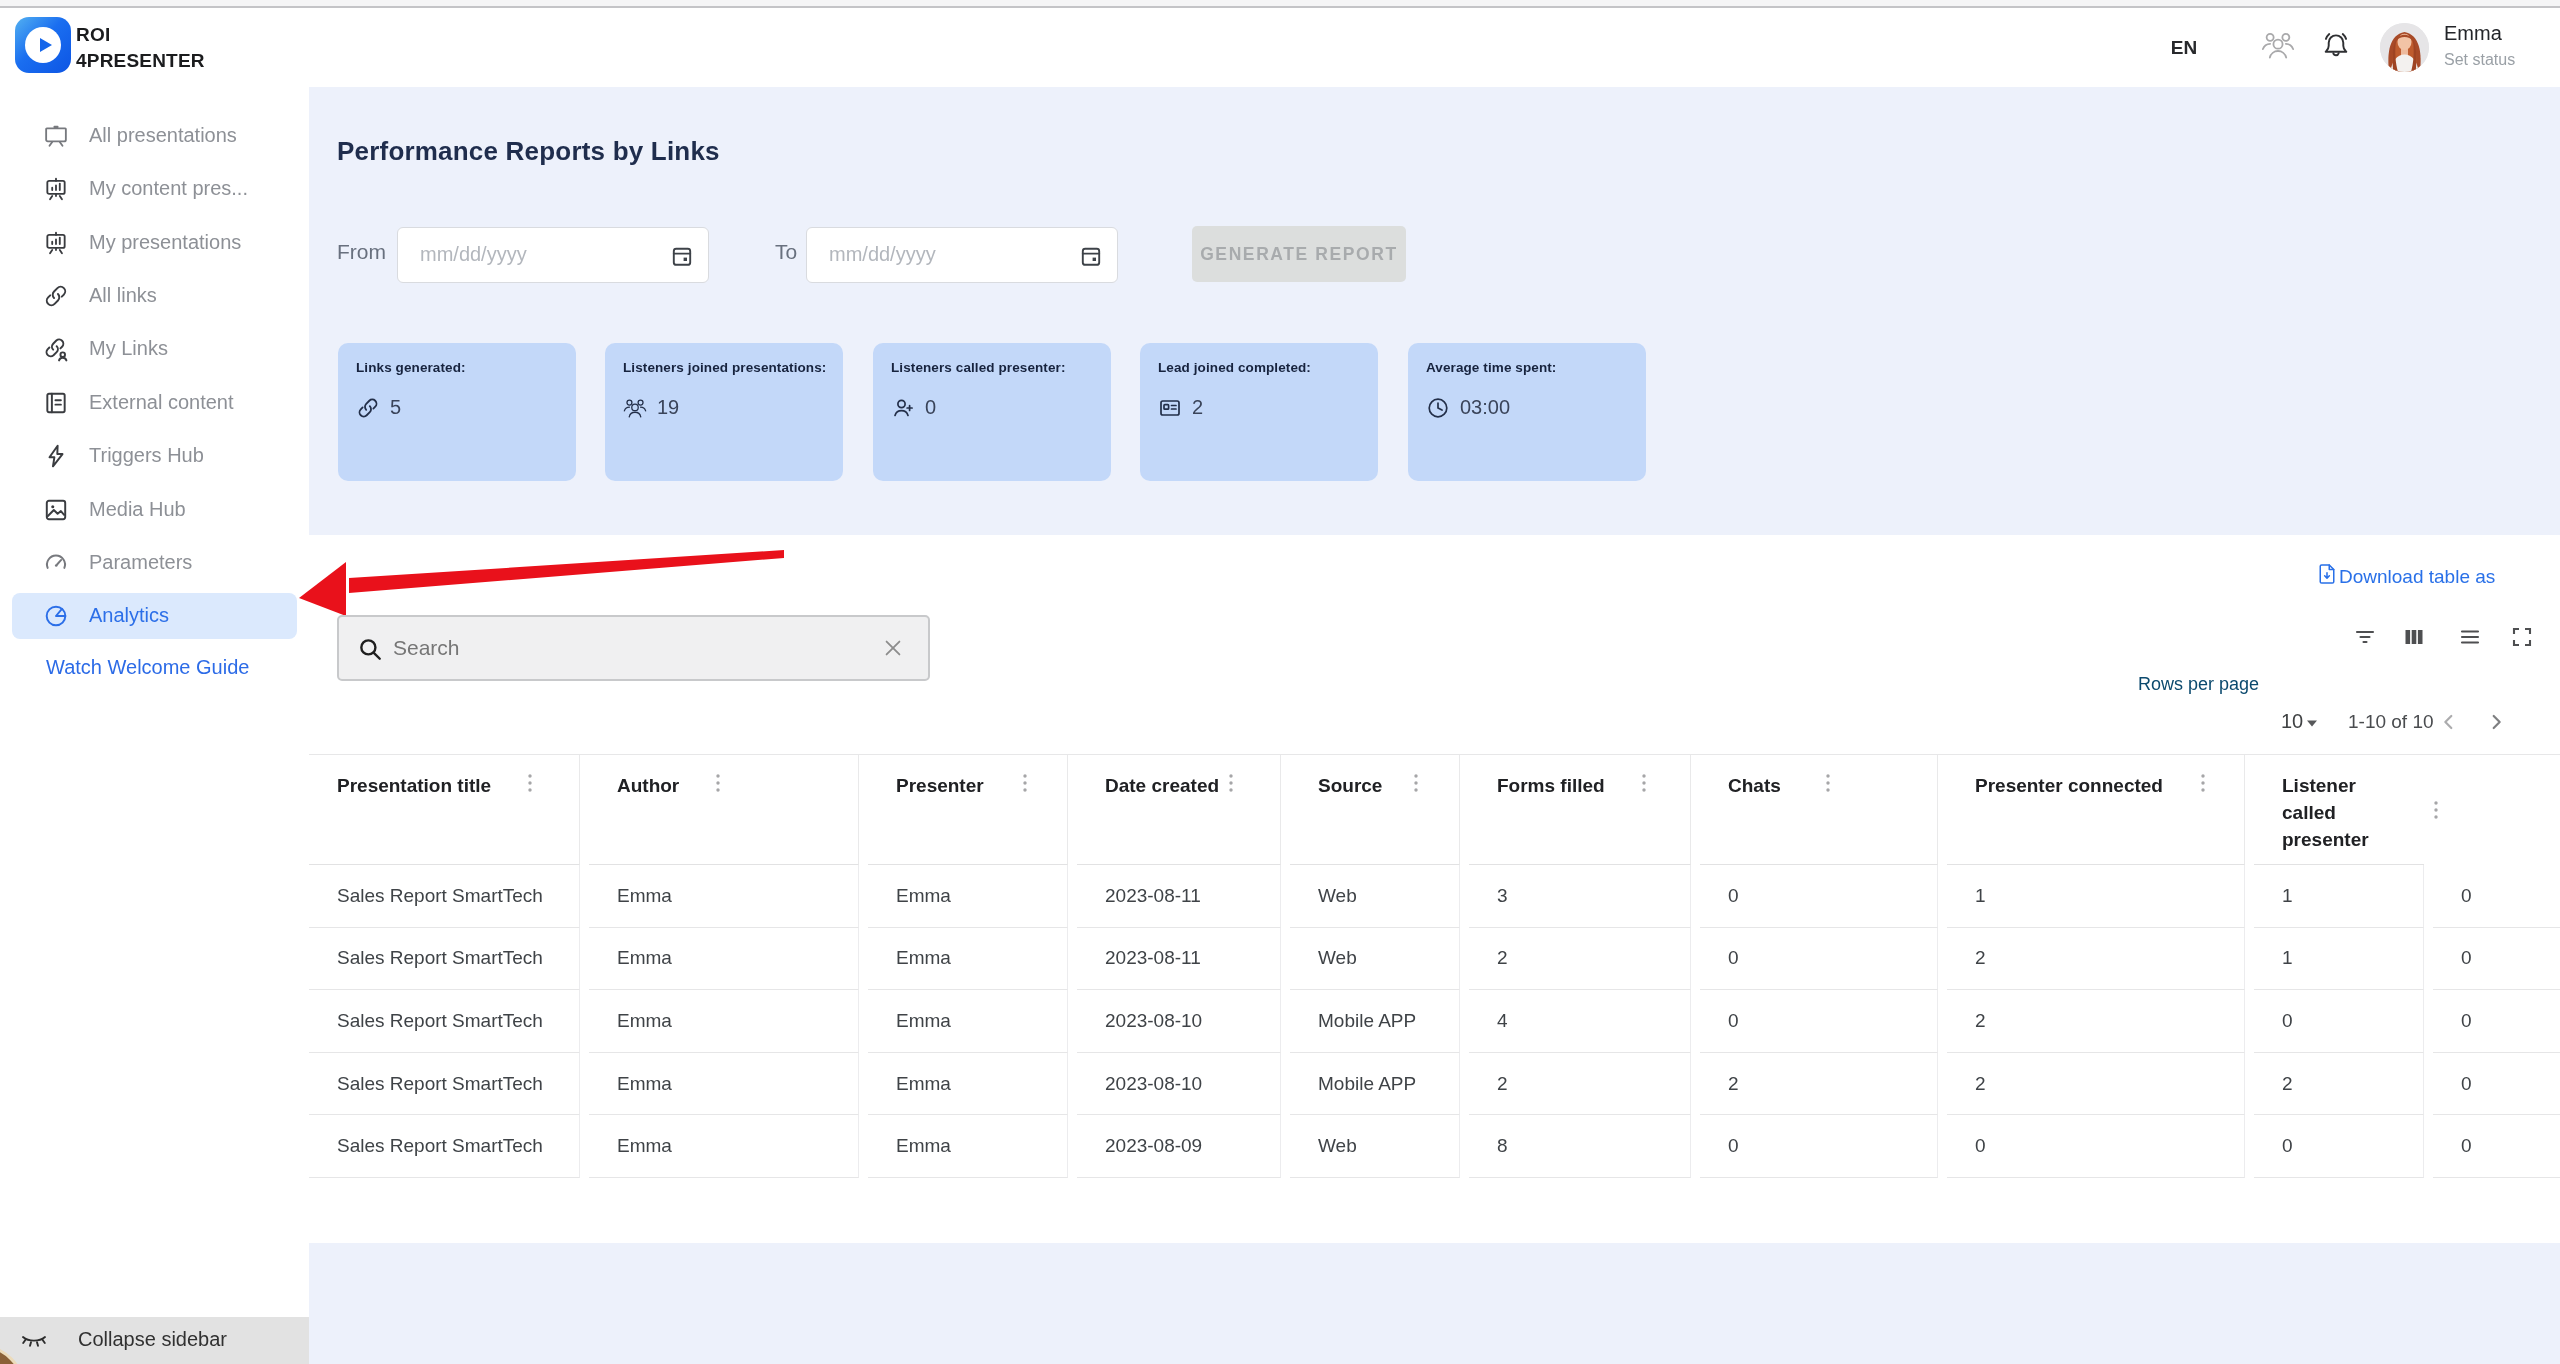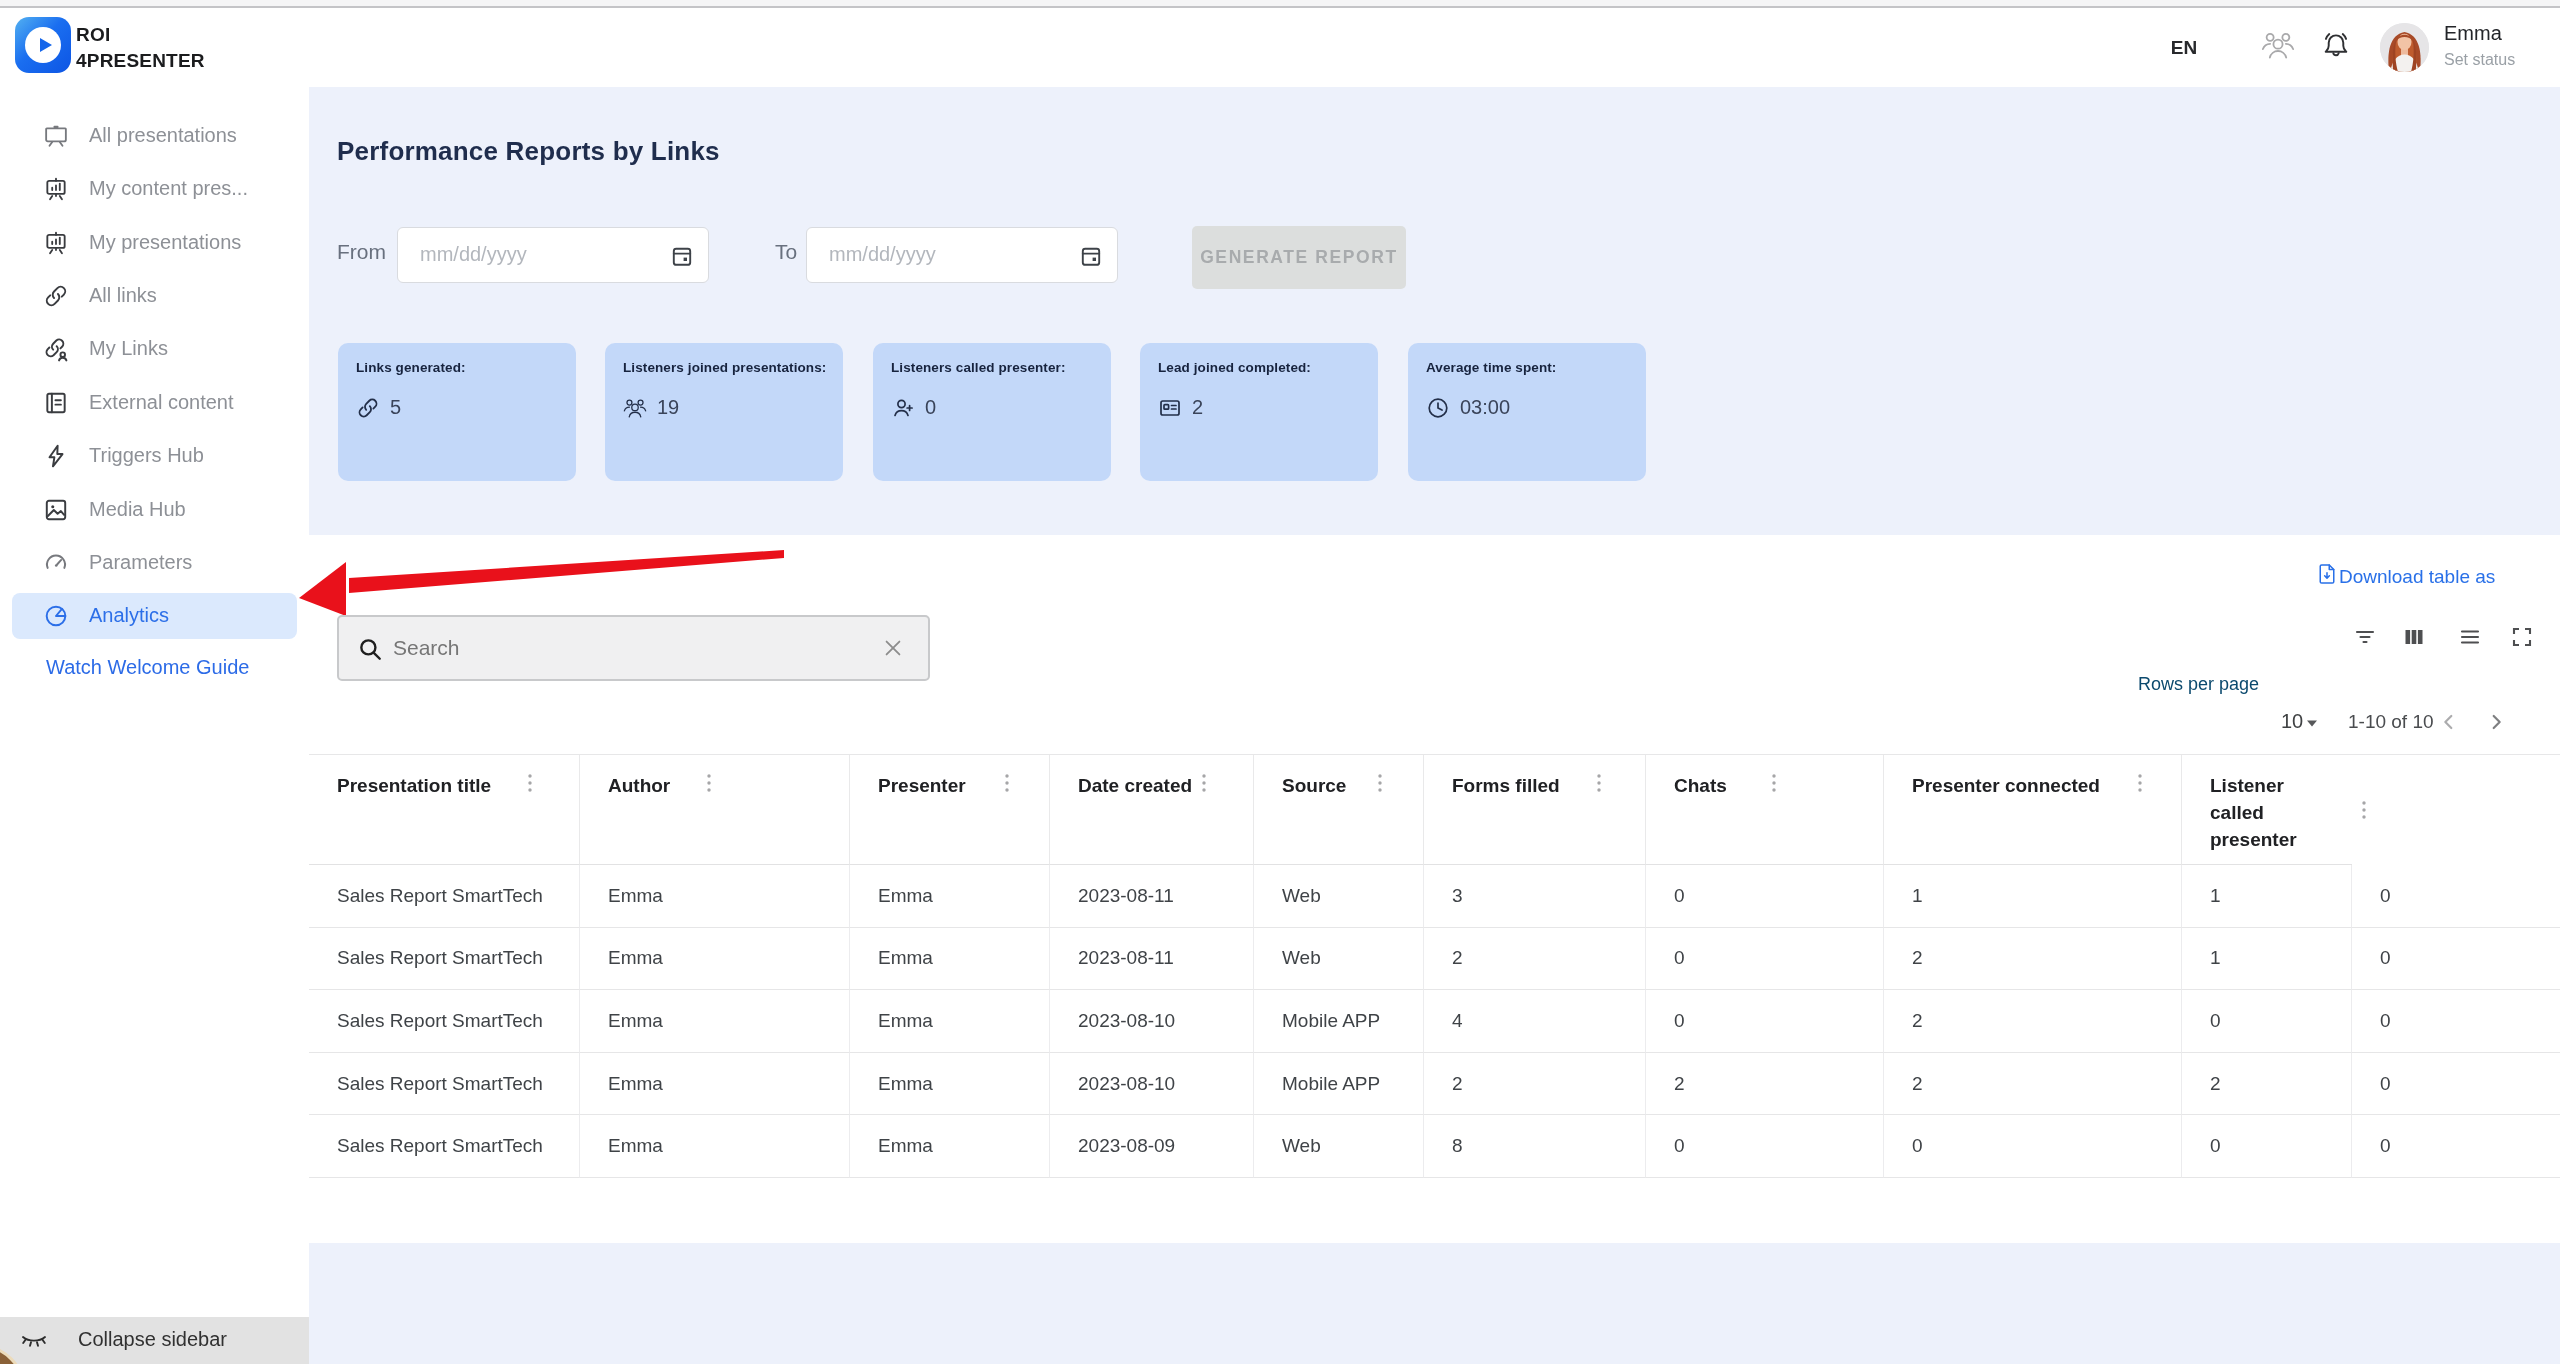--- a/index.html
+++ b/index.html
@@ -46,21 +46,21 @@
   .hero { position:absolute; left:309px; top:87px; width:2251px; height:448px; background:#edf1fb; }
   .page-title { position:absolute; left:28px; top:49px; font-size:26px; font-weight:700; color:#1f2d4d; letter-spacing:.2px; }
   .date-label { position:absolute; top:153px; font-size:21px; color:#68707e; }
   .lbl-from { left:28px; }
   .lbl-to { left:466px; }
   .date-input { position:absolute; top:140px; width:312px; height:56px; background:#ffffff; border:1px solid #d9dbdf; border-radius:6px; }
   .input-from { left:88px; }
   .input-to { left:497px; }
   .date-input .ph { position:absolute; left:22px; top:15px; font-size:20px; color:#b3b7bd; }
   .date-input .cal { position:absolute; right:14px; top:16px; width:24px; height:24px; color:#3d4248; }
-  .generate-btn { position:absolute; left:883px; top:139px; width:214px; height:63px; background:#dcdedd; border:none; border-radius:5px;
+  .generate-btn { position:absolute; left:883px; top:139px; width:214px; height:56px; background:#dcdedd; border:none; border-radius:5px;
                   font-family:"Liberation Sans",sans-serif; font-size:17.5px; font-weight:600; letter-spacing:1.6px; color:#a8abad; cursor:default; }
   .stat-card { position:absolute; top:256px; width:238px; height:138px; background:#c3d8f9; border-radius:10px; }
   .stat-card .s-lbl { position:absolute; left:18px; top:17px; font-size:13.5px; font-weight:700; color:#17233e; letter-spacing:.1px; white-space:nowrap; }
   .stat-card .s-ic { position:absolute; left:18px; top:53px; width:24px; height:24px; color:#232f49; }
   .stat-card .s-val { position:absolute; left:52px; top:53px; font-size:20px; color:#3a445a; }
   .card-0 { left:29px; } .card-1 { left:296px; } .card-2 { left:564px; } .card-3 { left:831px; } .card-4 { left:1099px; }
 
   
   .red-arrow { position:absolute; left:290px; top:540px; width:500px; height:85px; }
   .search-box { position:absolute; left:337px; top:615px; width:593px; height:66px; background:#f0f0f1; border:2px solid #c8c9cb; border-radius:5px; }
@@ -78,21 +78,21 @@
   
   .pag-rows-lbl { position:absolute; left:2138px; top:674px; font-size:18px; color:#0c4a6e; }
   .pag-size { position:absolute; left:2281px; top:710px; font-size:20px; color:#404244; cursor:pointer; }
   .pag-caret { position:absolute; left:2305px; top:716px; width:14px; height:14px; color:#57585a; }
   .pag-range { position:absolute; left:2348px; top:711px; font-size:19px; color:#4a4c4f; }
   .pag-prev { position:absolute; left:2438px; top:711px; width:22px; height:22px; color:#acacae; cursor:pointer; }
   .pag-next { position:absolute; left:2485px; top:711px; width:22px; height:22px; color:#7e7f81; cursor:pointer; }
 
   
   .grid { position:absolute; left:309px; top:754px; width:2251px; border-top:1px solid #e7e7e8; }
-  .grid-row { display:grid; grid-template-columns:271px 270px 200px 204px 170px 222px 238px 298px 170px 208px; }
+  .grid-row { display:grid; grid-template-columns:271px 270px 200px 204px 170px 222px 238px 298px 170px 208px;gap:9px; }
   .gh { position:relative; height:110px; border-bottom:1px solid #e2e2e3; }
   .gh .h-lbl { position:absolute; left:28px; top:17px; font-size:19px; font-weight:700; color:#202124; line-height:27px; }
   .gh .dots { position:absolute; top:771px; width:4px; height:18px; color:#a6a6a8; }
   .gc { position:relative; height:62.6px; border-bottom:1px solid #e6e6e7; }
   .gc .c-txt { position:absolute; left:28px; top:50%; transform:translateY(-50%); font-size:19px; color:#3f4347; white-space:nowrap; }
   .vline { border-right:1px solid #ececee; }
   .gh.vline { border-right:1px solid #e9e9ea; }
 
   
   .dots { position:absolute; }

